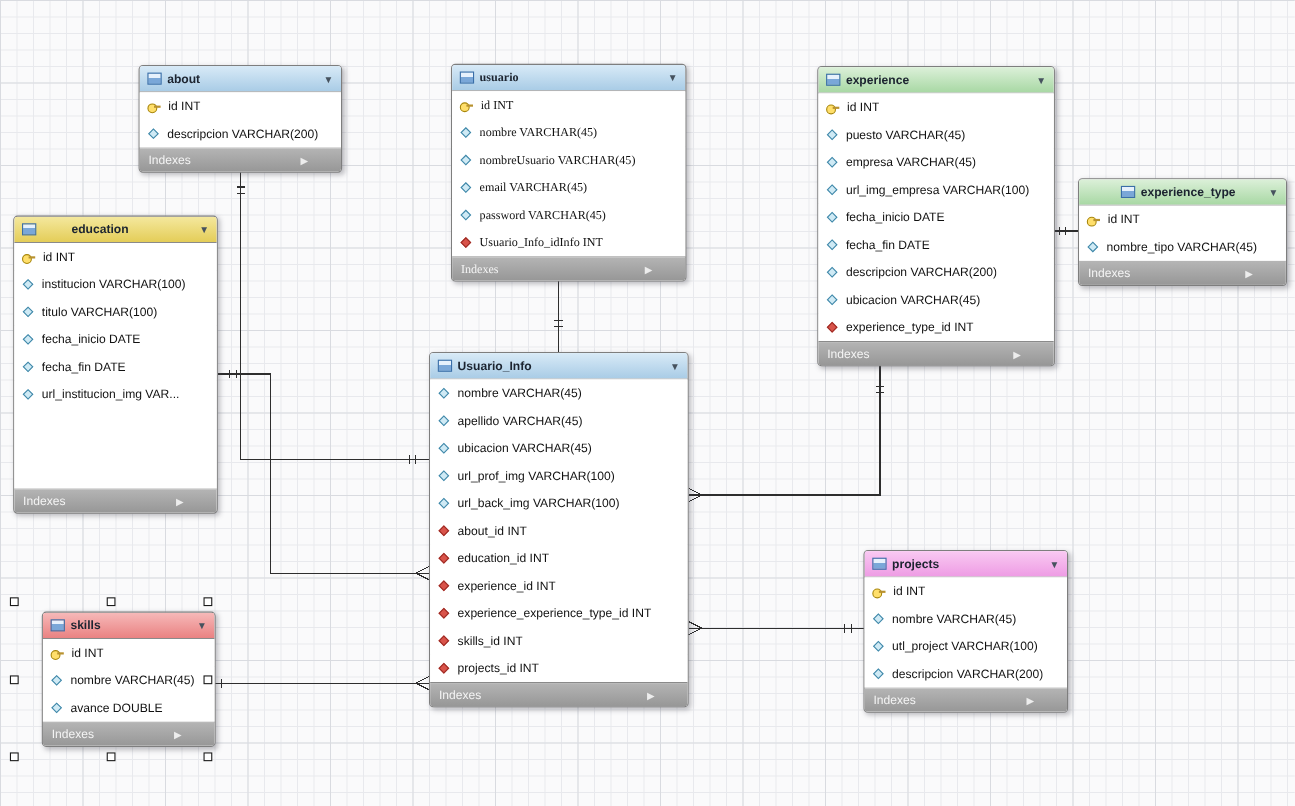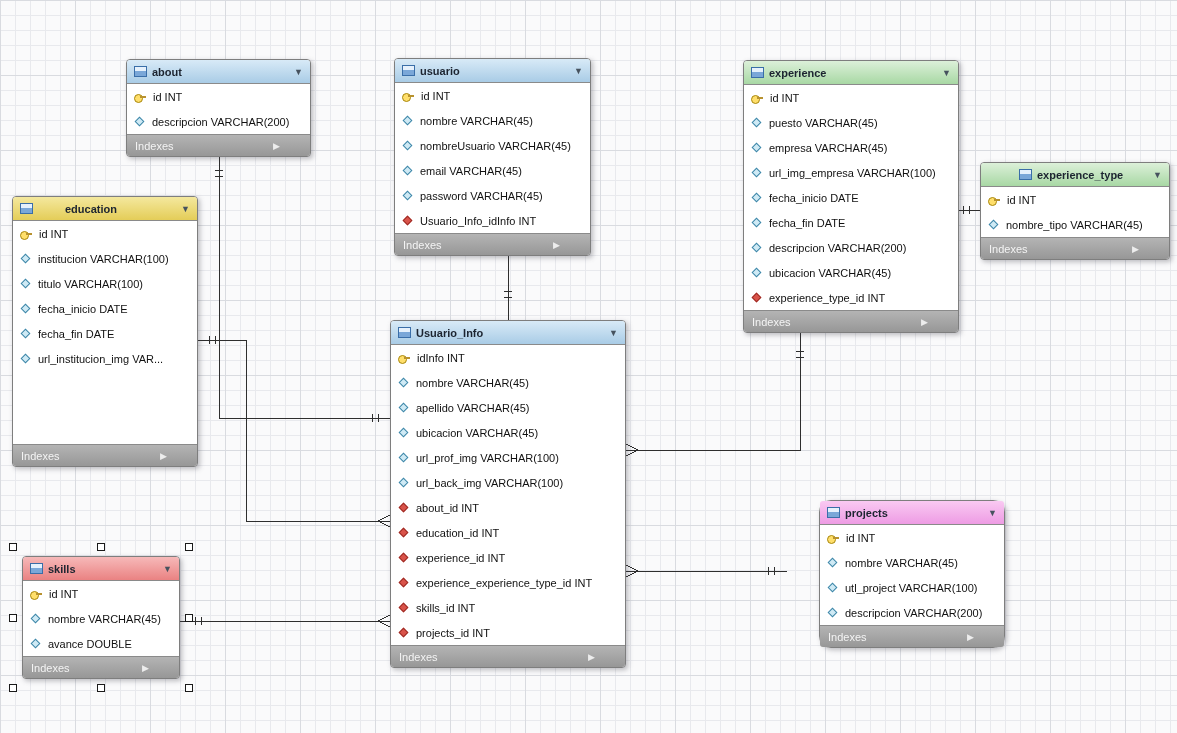--- a/index.html
+++ b/index.html
@@ -140,21 +140,21 @@
       </div>
       <div class="t-row">
         <span class="ic ic-attr"></span>
         <span class="t-label">descripcion VARCHAR(200)</span>
       </div>
       <div class="t-footer">
         <span>Indexes</span>
         <span class="f-arrow">▶</span>
       </div>
     </div>
-    <div class="table-card" style="left: 394px; top: 58px; width: 197px;">
+    <div class="table-card" style="left: 410px; top: 58px; width: 214px; font-family: Liberation Serif, serif;">
       <div class="t-header" style="background: linear-gradient(rgb(216, 234, 247), rgb(169, 204, 230));">
         <span class="t-icon"></span>
         <span class="t-title">usuario</span>
         <span class="t-arrow">▼</span>
       </div>
       <div class="t-row">
         <span class="ic ic-key"></span>
         <span class="t-label">id INT</span>
       </div>
       <div class="t-row">
@@ -284,24 +284,20 @@
         <span class="f-arrow">▶</span>
       </div>
     </div>
     <div class="table-card" style="left: 390px; top: 320px; width: 236px;">
       <div class="t-header" style="background: linear-gradient(rgb(216, 234, 247), rgb(169, 204, 230));">
         <span class="t-icon"></span>
         <span class="t-title">Usuario_Info</span>
         <span class="t-arrow">▼</span>
       </div>
       <div class="t-row">
-        <span class="ic ic-key"></span>
-        <span class="t-label">idInfo INT</span>
-      </div>
-      <div class="t-row">
         <span class="ic ic-attr"></span>
         <span class="t-label">nombre VARCHAR(45)</span>
       </div>
       <div class="t-row">
         <span class="ic ic-attr"></span>
         <span class="t-label">apellido VARCHAR(45)</span>
       </div>
       <div class="t-row">
         <span class="ic ic-attr"></span>
         <span class="t-label">ubicacion VARCHAR(45)</span>
@@ -336,21 +332,21 @@
       </div>
       <div class="t-row">
         <span class="ic ic-fk"></span>
         <span class="t-label">projects_id INT</span>
       </div>
       <div class="t-footer">
         <span>Indexes</span>
         <span class="f-arrow">▶</span>
       </div>
     </div>
-    <div class="table-card" style="left: 22px; top: 556px; width: 158px;">
+    <div class="table-card" style="left: 38px; top: 556px; width: 158px;">
       <div class="t-header" style="background: linear-gradient(rgb(246, 185, 185), rgb(234, 130, 130));">
         <span class="t-icon"></span>
         <span class="t-title">skills</span>
         <span class="t-arrow">▼</span>
       </div>
       <div class="t-row">
         <span class="ic ic-key"></span>
         <span class="t-label">id INT</span>
       </div>
       <div class="t-row">
@@ -367,21 +363,21 @@
       </div>
     </div>
     <span class="sel-handle" style="left: 9px; top: 543px;"></span>
     <span class="sel-handle" style="left: 97px; top: 543px;"></span>
     <span class="sel-handle" style="left: 185px; top: 543px;"></span>
     <span class="sel-handle" style="left: 9px; top: 613.5px;"></span>
     <span class="sel-handle" style="left: 185px; top: 613.5px;"></span>
     <span class="sel-handle" style="left: 9px; top: 684px;"></span>
     <span class="sel-handle" style="left: 97px; top: 684px;"></span>
     <span class="sel-handle" style="left: 185px; top: 684px;"></span>
-    <div class="table-card" style="left: 819px; top: 500px; width: 186px; border-radius: 12px;">
+    <div class="table-card" style="left: 785px; top: 500px; width: 186px;">
       <div class="t-header" style="background: linear-gradient(rgb(249, 201, 242), rgb(238, 156, 228));">
         <span class="t-icon"></span>
         <span class="t-title">projects</span>
         <span class="t-arrow">▼</span>
       </div>
       <div class="t-row">
         <span class="ic ic-key"></span>
         <span class="t-label">id INT</span>
       </div>
       <div class="t-row">

